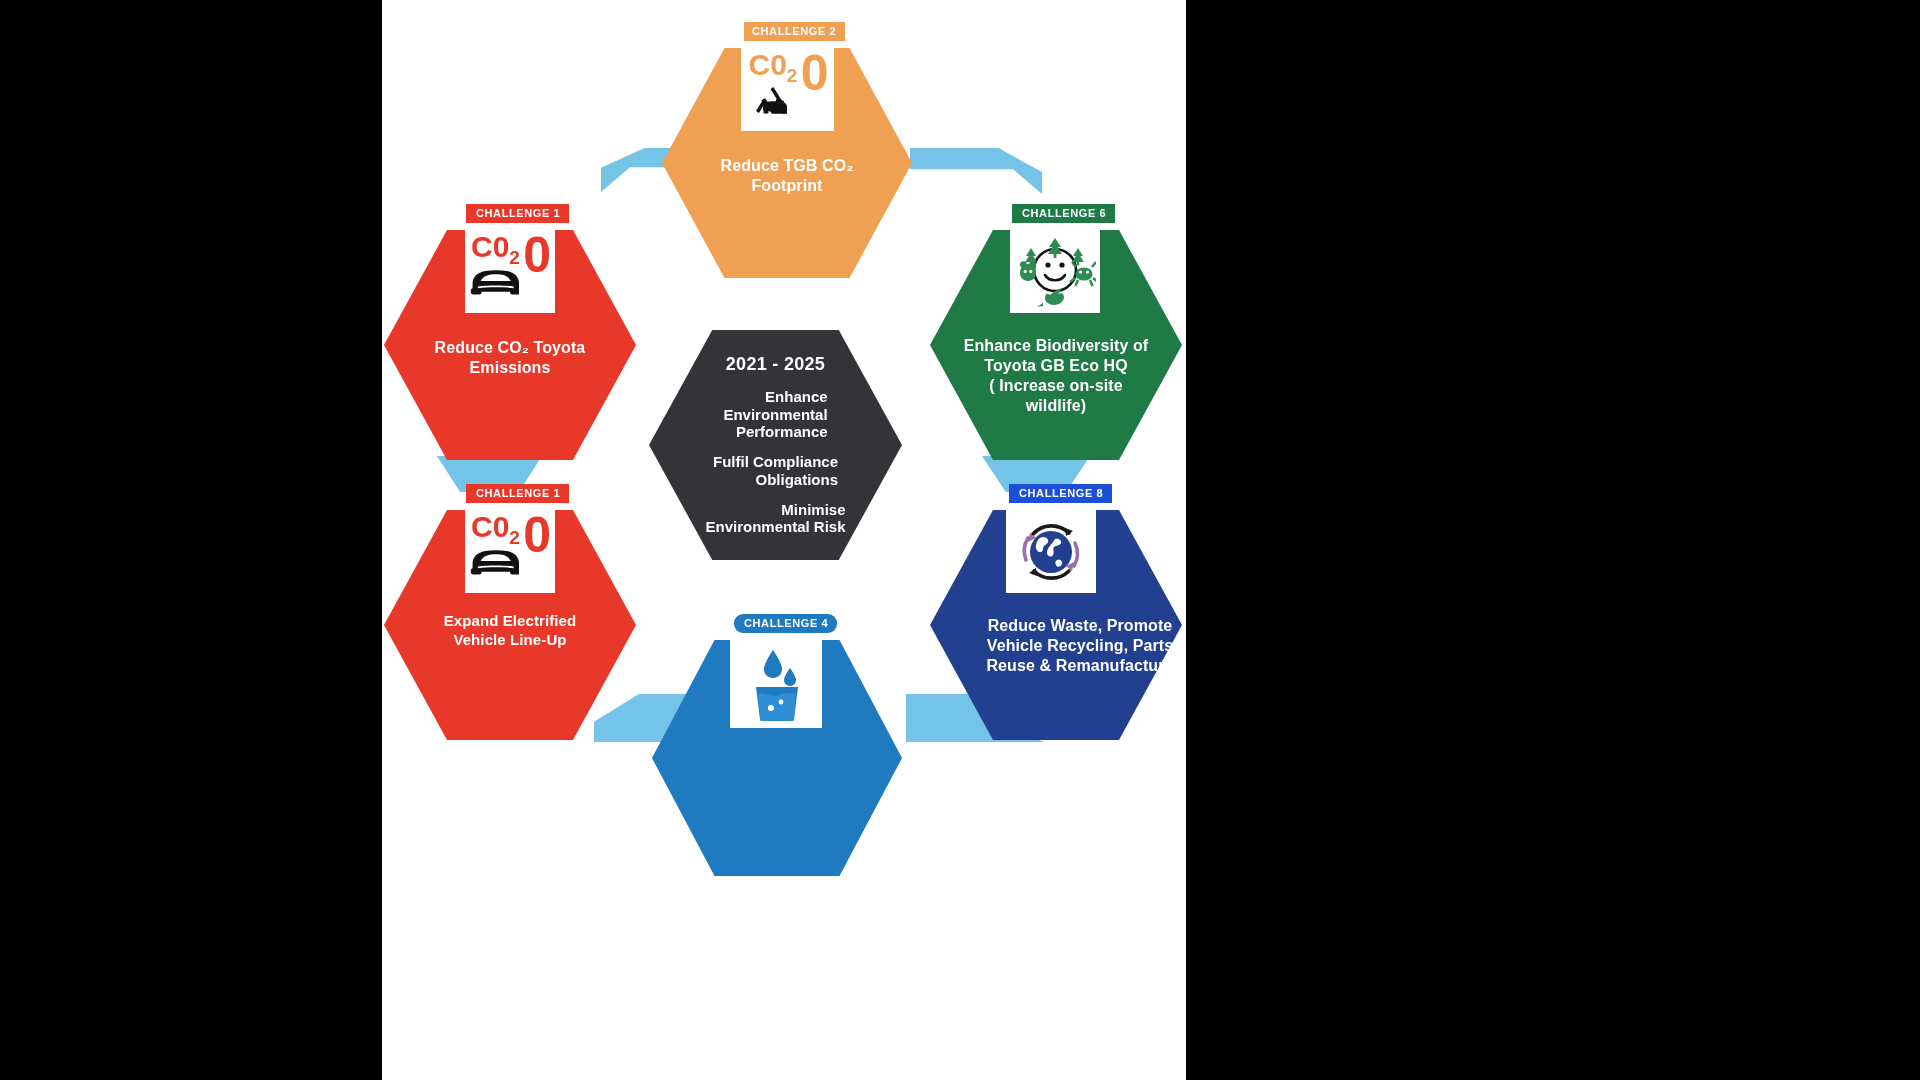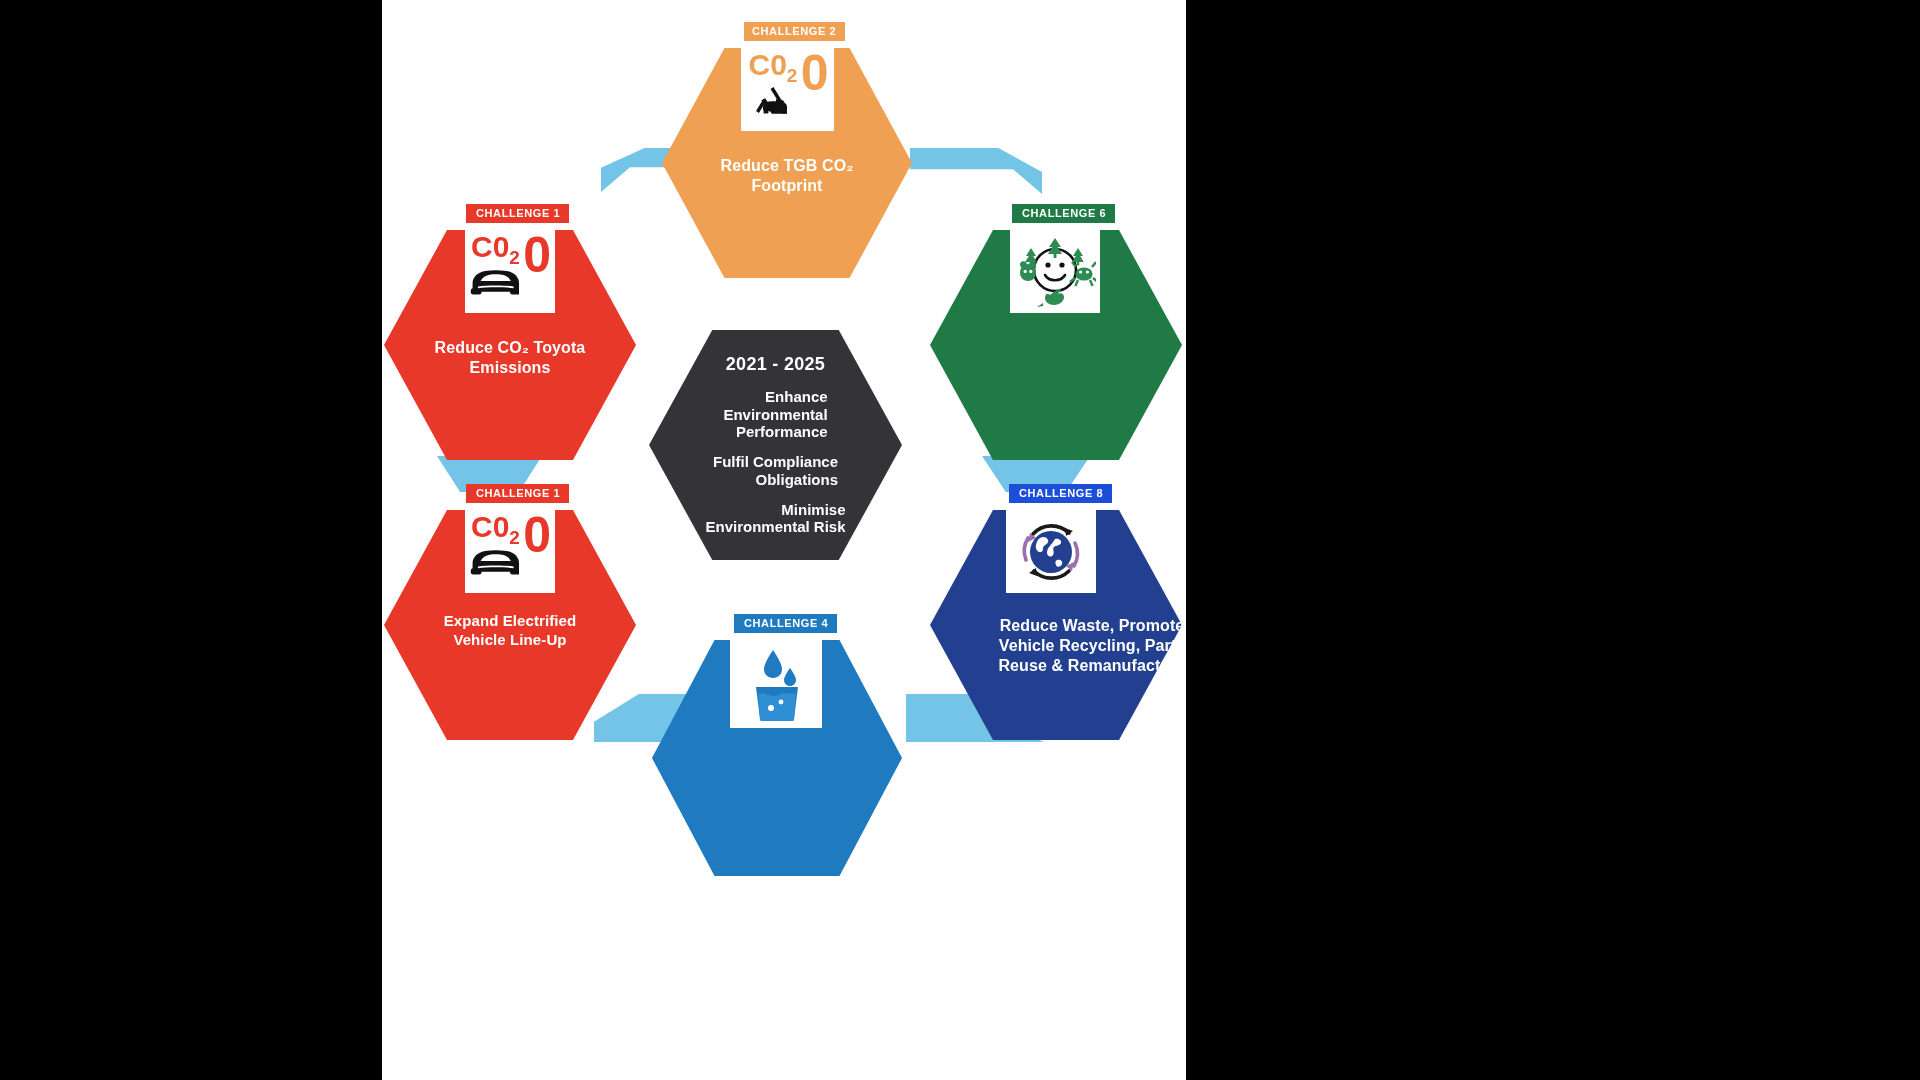--- a/index.html
+++ b/index.html
@@ -166,20 +166,24 @@
           <path d="M62 33 l-4 -5 M78 33 l4 -5" stroke="#2e8b52" stroke-width="2.4" fill="none"></path>
           <path d="M61 44 l-5 4 M79 44 l5 4 M64 46 l-2.6 6 M76 46 l2.6 6" stroke="#2e8b52" stroke-width="2.4" fill="none"></path>
           <circle cx="66.6" cy="38" r="1.6" fill="#ffffff"></circle>
           <circle cx="73.4" cy="38" r="1.6" fill="#ffffff"></circle>
           <path d="M36 61 C33 58 31 61 31 64 C31 68 35 71 40 71 C46 71 50 67 50 63
                    C50 60 47 58 44 60 L48 54 L41 57 Z"></path>
           <path d="M29 69 l-6 4 6 -1 z"></path>
         </g>
       </svg>
     </div>
+    <div class="hex-label" style="top:336px; left:548px; width:252px; font-size:16px; white-space:pre-line;">Enhance Biodiversity of
+Toyota GB Eco HQ
+( Increase on-site
+wildlife)</div>
     <div class="badge" style="left:630px; top:204px; background:#1f7a46;">CHALLENGE 6</div>
 
     <div class="hex" style="left:2px; top:510px; width:252px; height:230px; background:#e8382a;"></div>
     <div class="icon-tile" style="left:83px; top:510px; width:90px; height:83px;">
       <div class="co2icon">
         <span class="co2txt" style="color:#e8382a;"><span>C0</span><span class="co2sub">2</span></span>
         <span class="zero" style="color:#e8382a;">0</span>
         <svg class="carimg" width="50" height="36" viewBox="0 0 56 30">
           <g fill="#111">
             <path d="M4 16 C4 10 9 4 18 2.6 C26 1.4 34 1.4 42 2.6 C51 4 56 10 56 16
@@ -216,21 +220,21 @@
         <g fill="#1a1a1a">
           <path d="M52 12 l8 3 -7 5 z"></path>
           <path d="M24 60 l-8 -3 7 -5 z"></path>
         </g>
         <g fill="#9a6fae">
           <path d="M17 17 l-2 9 8 -4 z"></path>
           <path d="M59 55 l2 -9 -8 4 z"></path>
         </g>
       </svg>
     </div>
-    <div class="hex-label" style="top:616px; left:580px; width:260px; font-size:16px; white-space:pre-line;">Reduce Waste, Promote
+    <div class="hex-label" style="top:616px; left:568px; width:260px; font-size:16px; white-space:pre-line;">Reduce Waste, Promote
 Vehicle Recycling, Parts
 Reuse &amp; Remanufacture</div>
     <div class="badge" style="left:627px; top:484px; background:#1d4ed8;">CHALLENGE 8</div>
 
     <div class="hex" style="left:270px; top:640px; width:250px; height:236px; background:#1f7ac0;"></div>
     <div class="icon-tile" style="left:348px; top:640px; width:92px; height:88px;">
       <svg width="62" height="76" viewBox="0 0 62 76">
         <g fill="#1f7ac0">
           <path d="M28 4 C28 4 19 17 19 23 C19 28.4 23 32 28 32 C33 32 37 28.4 37 23
                    C37 17 28 4 28 4 Z"></path>
@@ -238,21 +242,21 @@
                    C51 30 45 22 45 22 Z"></path>
           <path d="M11 41 L53 41 L49 73 C49 74.4 48 75 46.6 75 L17.4 75
                    C16 75 15 74.4 15 73 Z"></path>
         </g>
         <path d="M13.4 48 C20 44.6 27 52.6 33.6 49 C40 45.6 45.6 48.6 50.8 47.6
                  L49 73 C49 74.4 48 75 46.6 75 L17.4 75 C16 75 15 74.4 15 73 Z" fill="#2f8fd4"></path>
         <circle cx="26" cy="62" r="3" fill="#ffffff"></circle>
         <circle cx="36" cy="56" r="2.4" fill="#ffffff"></circle>
       </svg>
     </div>
-    <div class="badge" style="left:352px; top:614px; background:#1f7ac0;">CHALLENGE 4</div>
+    <div class="badge" style="left:352px; top:614px; background:#1f7ac0;border-radius:9px;">CHALLENGE 4</div>
 
     <div id="center-hex" style="left:267px; top:330px; width:253px; height:230px;text-align:right;">
       <div class="yr">2021 - 2025</div>
       <div class="blk" style="white-space:pre-line;">Enhance
 Environmental
 Performance</div>
       <div class="blk" style="white-space:pre-line;">Fulfil Compliance
 Obligations</div>
       <div class="blk" style="white-space:pre-line;">Minimise
 Environmental Risk</div>

